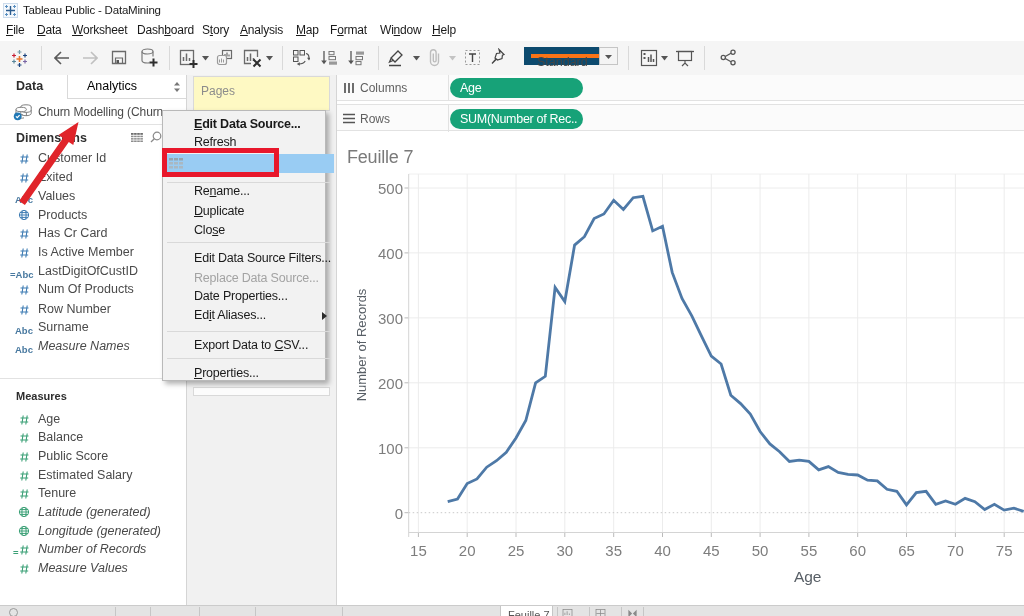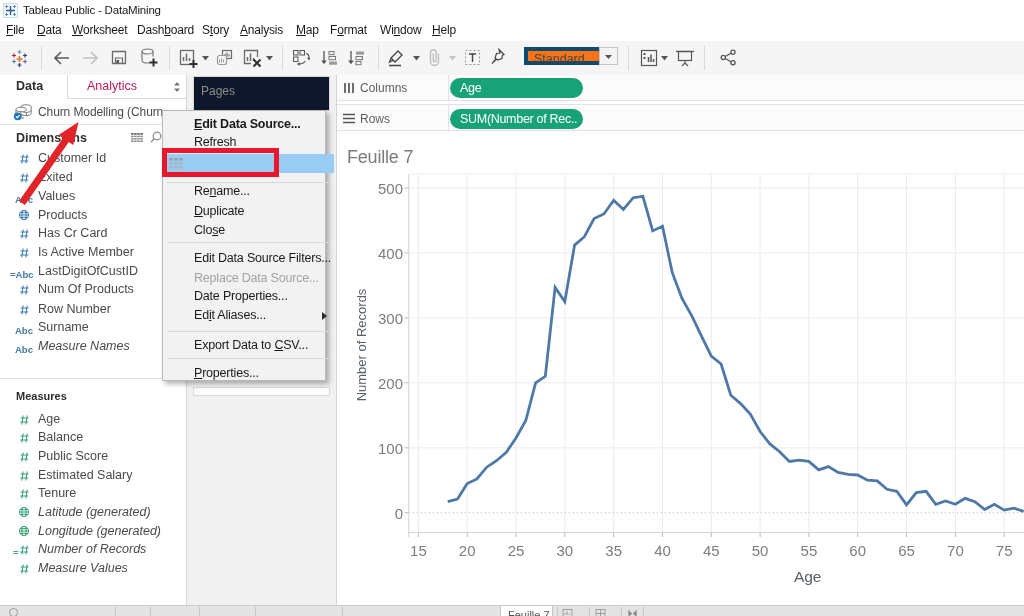--- a/index.html
+++ b/index.html
@@ -163,21 +163,21 @@
     <svg class="abs" style="left:449px;top:15px" width="7" height="5" viewBox="0 0 7 5">
       <path d="M0 0h7L3.5 4.5z" fill="#c3c3c3"></path>
     </svg>
     <svg class="abs" style="left:464px;top:8px" width="17" height="17" viewBox="0 0 17 17">
 <rect x="1.5" y="1.5" width="14" height="14" fill="none" stroke="#999" stroke-dasharray="2 2"></rect>
 <path d="M5 5h7M8.5 5v8" stroke="#444" stroke-width="1.4" fill="none"></path>
     </svg>
     <svg class="abs" style="left:490px;top:7px" width="16" height="19" viewBox="0 0 16 19">
 <path d="M9 1.5l5 5-1.6.6-.4 3.4-4.5 1.5-1-1L2 15.5 6 11l-1-1 1.5-4.5 3.4-.4z" fill="none" stroke="#444" stroke-width="1.2"></path>
     </svg>
-    <div class="abs" style="left:524px;top:6px;width:94px;height:18px;background:#f97316;border:4px solid #0c4a6e">
+    <div class="abs" style="left:524px;top:6px;width:94px;height:18px;background:#f97316;border:7px solid #0c4a6e">
 <span class="abs" style="left:6px;top:1px;font-size:12.5px;color:#444">Standard</span>
     </div>
 <div class="abs" style="left:599px;top:6px;width:19px;height:18px;background:#f4f4f4;border:1px solid #c5c5c5">
 <svg class="abs" style="left:5px;top:7px" width="8" height="5" viewBox="0 0 8 5">
         <path d="M0 0h7L3.5 4z" fill="#555"></path>
       </svg>
     </div>
     <svg class="abs" style="left:640px;top:8px" width="18" height="18" viewBox="0 0 18 18">
 <rect x="1.5" y="1.5" width="15" height="15" fill="none" stroke="#555" stroke-width="1.2"></rect>
 <rect x="3.5" y="4" width="2" height="2" fill="#555"></rect>
@@ -217,21 +217,21 @@
         <circle cx="5.5" cy="6" r="4.6" fill="none" stroke="#3ba076" stroke-width="1"></circle>
         <ellipse cx="5.5" cy="6" rx="2.1" ry="4.6" fill="none" stroke="#3ba076" stroke-width="1"></ellipse>
         <path d="M1 6h9M1.6 3.6h7.8M1.6 8.4h7.8" stroke="#3ba076" stroke-width="1"></path>
       </g>
 </defs>
   </svg>
 <div id="datapanel">
 
   <div class="abs" style="left:0;top:0;width:186px;height:23px">
     <span class="abs" style="left:16px;top:4px;font-weight:bold;color:#2e2e2e;font-size:12.5px">Data</span>
-    <span class="abs" style="left:87px;top:4px;color:#be185d;font-size:12.5px">Analytics</span>
+    <span class="abs" style="left:87px;top:4px;color:#000000;font-size:12.5px">Analytics</span>
     <div class="abs" style="left:67px;top:0;width:1px;height:23px;background:#d9d9d9"></div>
     <div class="abs" style="left:67px;top:23px;width:119px;height:1px;background:#d9d9d9"></div>
     <svg class="abs" style="left:173px;top:7px" width="8" height="10" viewBox="0 0 8 10">
         <path d="M4 0L7 3.6H1z" fill="#777"></path>
         <path d="M4 10L1 6.4h6z" fill="#777"></path>
       </svg>
   </div>
 
   <svg class="abs" style="left:13px;top:28px" width="21" height="18" viewBox="0 0 21 18">
     <ellipse cx="13" cy="4" rx="5.2" ry="2.2" fill="#fff" stroke="#808080"></ellipse>
@@ -269,21 +269,21 @@
         <rect x="9.3" y="7.5" width="2.6" height="1.5"></rect>
       </g>
   </svg>
   <svg class="abs" style="left:150px;top:56px" width="12" height="12" viewBox="0 0 12 12">
       <circle cx="7" cy="5" r="3.8" fill="none" stroke="#8a8a8a" stroke-width="1.2"></circle>
       <path d="M4.3 7.7L1 11" stroke="#8a8a8a" stroke-width="1.3"></path>
     </svg>
 </div>
 
 <div id="cardscol"></div>
-<div class="abs" style="left:193px;top:76px;width:137px;height:35px;background:#0f172a;border:1px solid #d9d9d9">
+<div class="abs" style="left:193px;top:76px;width:137px;height:35px;background:#fef9c3;border:1px solid #d9d9d9">
   <span class="abs" style="left:7px;top:7px;color:#8c8c8c;font-size:12px">Pages</span>
 </div>
 <div class="abs" style="left:193px;top:387px;width:137px;height:9px;background:#fcfcfc;border:1px solid #d9d9d9"></div>
 <div id="col-divider"></div>
 <div id="dp-divider"></div>
 
 <div id="statusbar">
   <svg class="abs" style="left:9px;top:2px" width="9" height="9" viewBox="0 0 9 9">
       <circle cx="4.5" cy="4.5" r="4" fill="none" stroke="#999"></circle>
     </svg>

